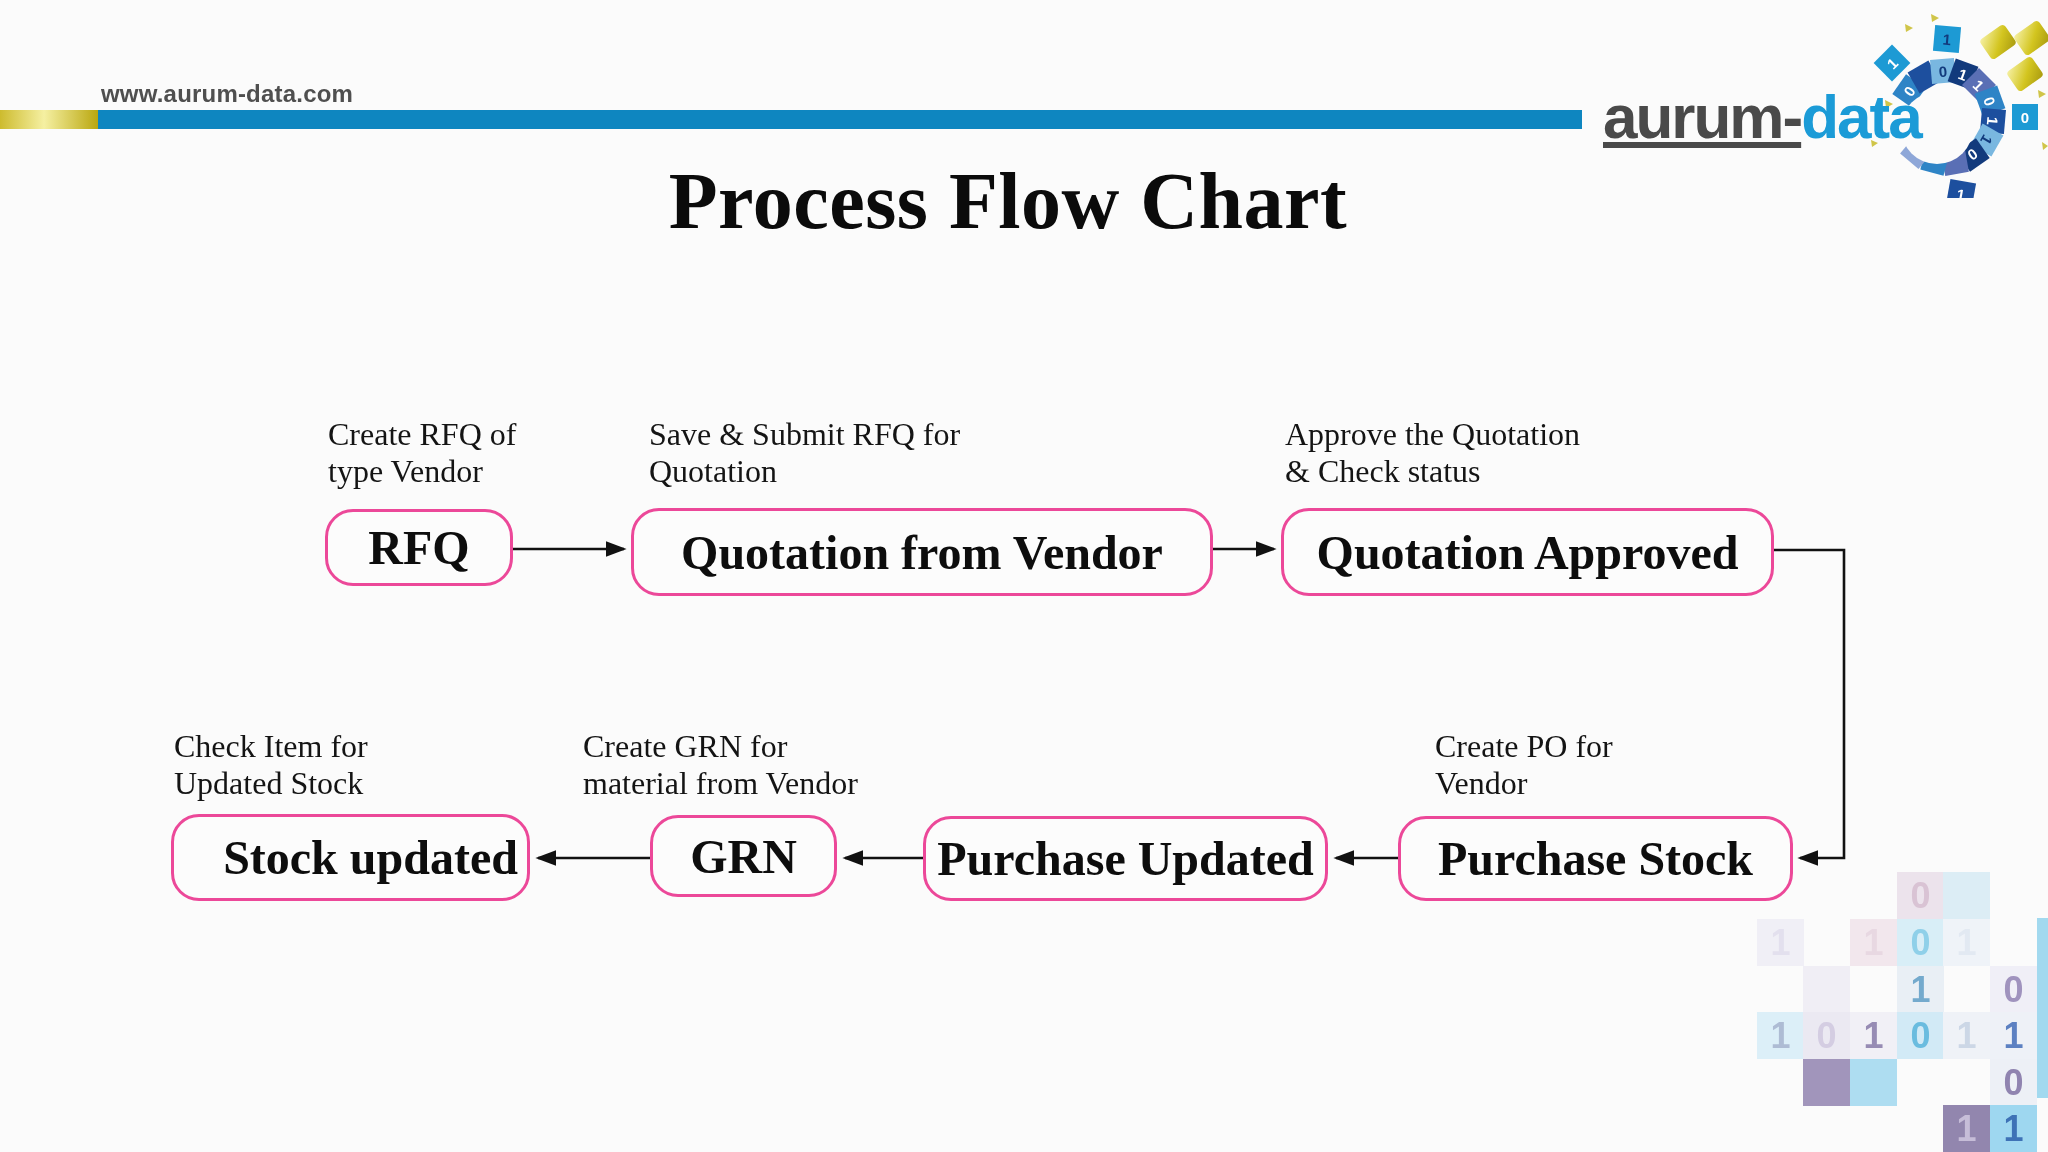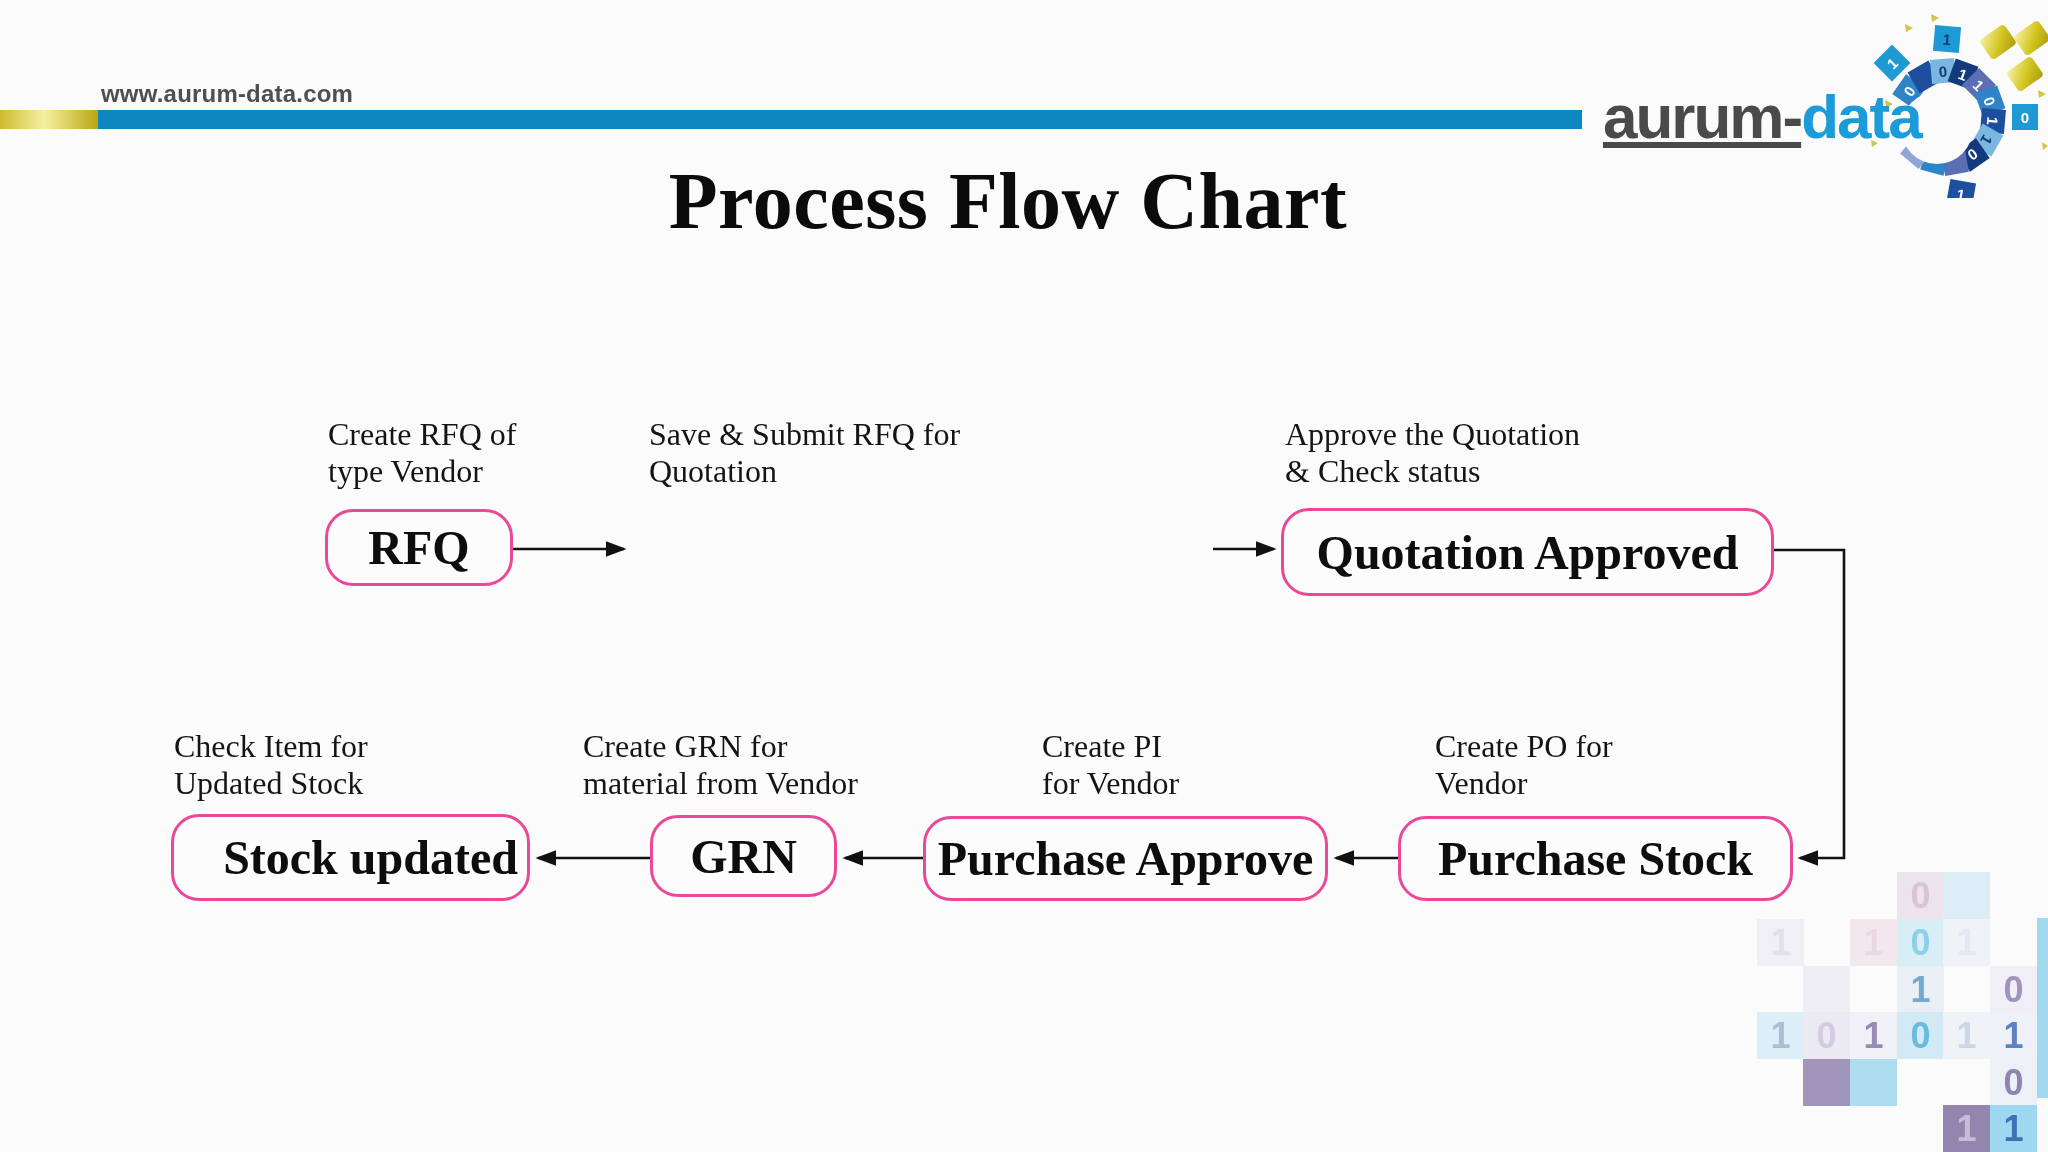--- a/index.html
+++ b/index.html
@@ -174,30 +174,29 @@
   <div class="note" style="left:328px; top:416px;">Create RFQ of
 type Vendor</div>
   <div class="note" style="left:1285px; top:416px;">Approve the Quotation
 &amp; Check status</div>
   <div class="note" style="left:649px; top:416px;">Save &amp; Submit  RFQ for
 Quotation</div>
   <div class="note" style="left:174px; top:728px;">Check Item for
 Updated Stock</div>
   <div class="note" style="left:583px; top:728px;">Create GRN for
 material from Vendor</div>
-  <div class="note" style="left:1042px; top:728px;">Create PI
-for Vendor</div>
   <div class="note" style="left:1435px; top:728px;">Create PO for
 Vendor</div>
 
   <div class="fbox" style="left:325px;  top:509px; width:188px; height:77px;">RFQ</div>
+  <div class="fbox" style="left:631px;  top:508px; width:582px; height:88px;">Quotation from Vendor</div>
   <div class="fbox" style="left:1281px; top:508px; width:493px; height:88px;">Quotation Approved</div>
   <div class="fbox" style="left:171px;  top:814px; width:359px; height:87px;padding-left:40px;">Stock updated</div>
   <div class="fbox" style="left:650px;  top:815px; width:187px; height:82px;">GRN</div>
-  <div class="fbox" style="left:923px;  top:816px; width:405px; height:85px;">Purchase Approve</div>
+  <div class="fbox" style="left:923px;  top:816px; width:405px; height:85px;">Purchase Updated</div>
   <div class="fbox" style="left:1398px; top:816px; width:395px; height:85px;">Purchase Stock</div>
 
   <svg class="arrows" width="2048" height="1152" viewBox="0 0 2048 1152">
     <defs>
       <marker id="ah" markerWidth="9" markerHeight="6" refX="7" refY="3" orient="auto" markerUnits="strokeWidth">
         <path d="M0,0 L8,3 L0,6 Z" fill="#111"></path>
       </marker>
     </defs>
     <g stroke="#111" stroke-width="2.6" fill="none">
       <path d="M513 549 L624 549" marker-end="url(#ah)"></path>

